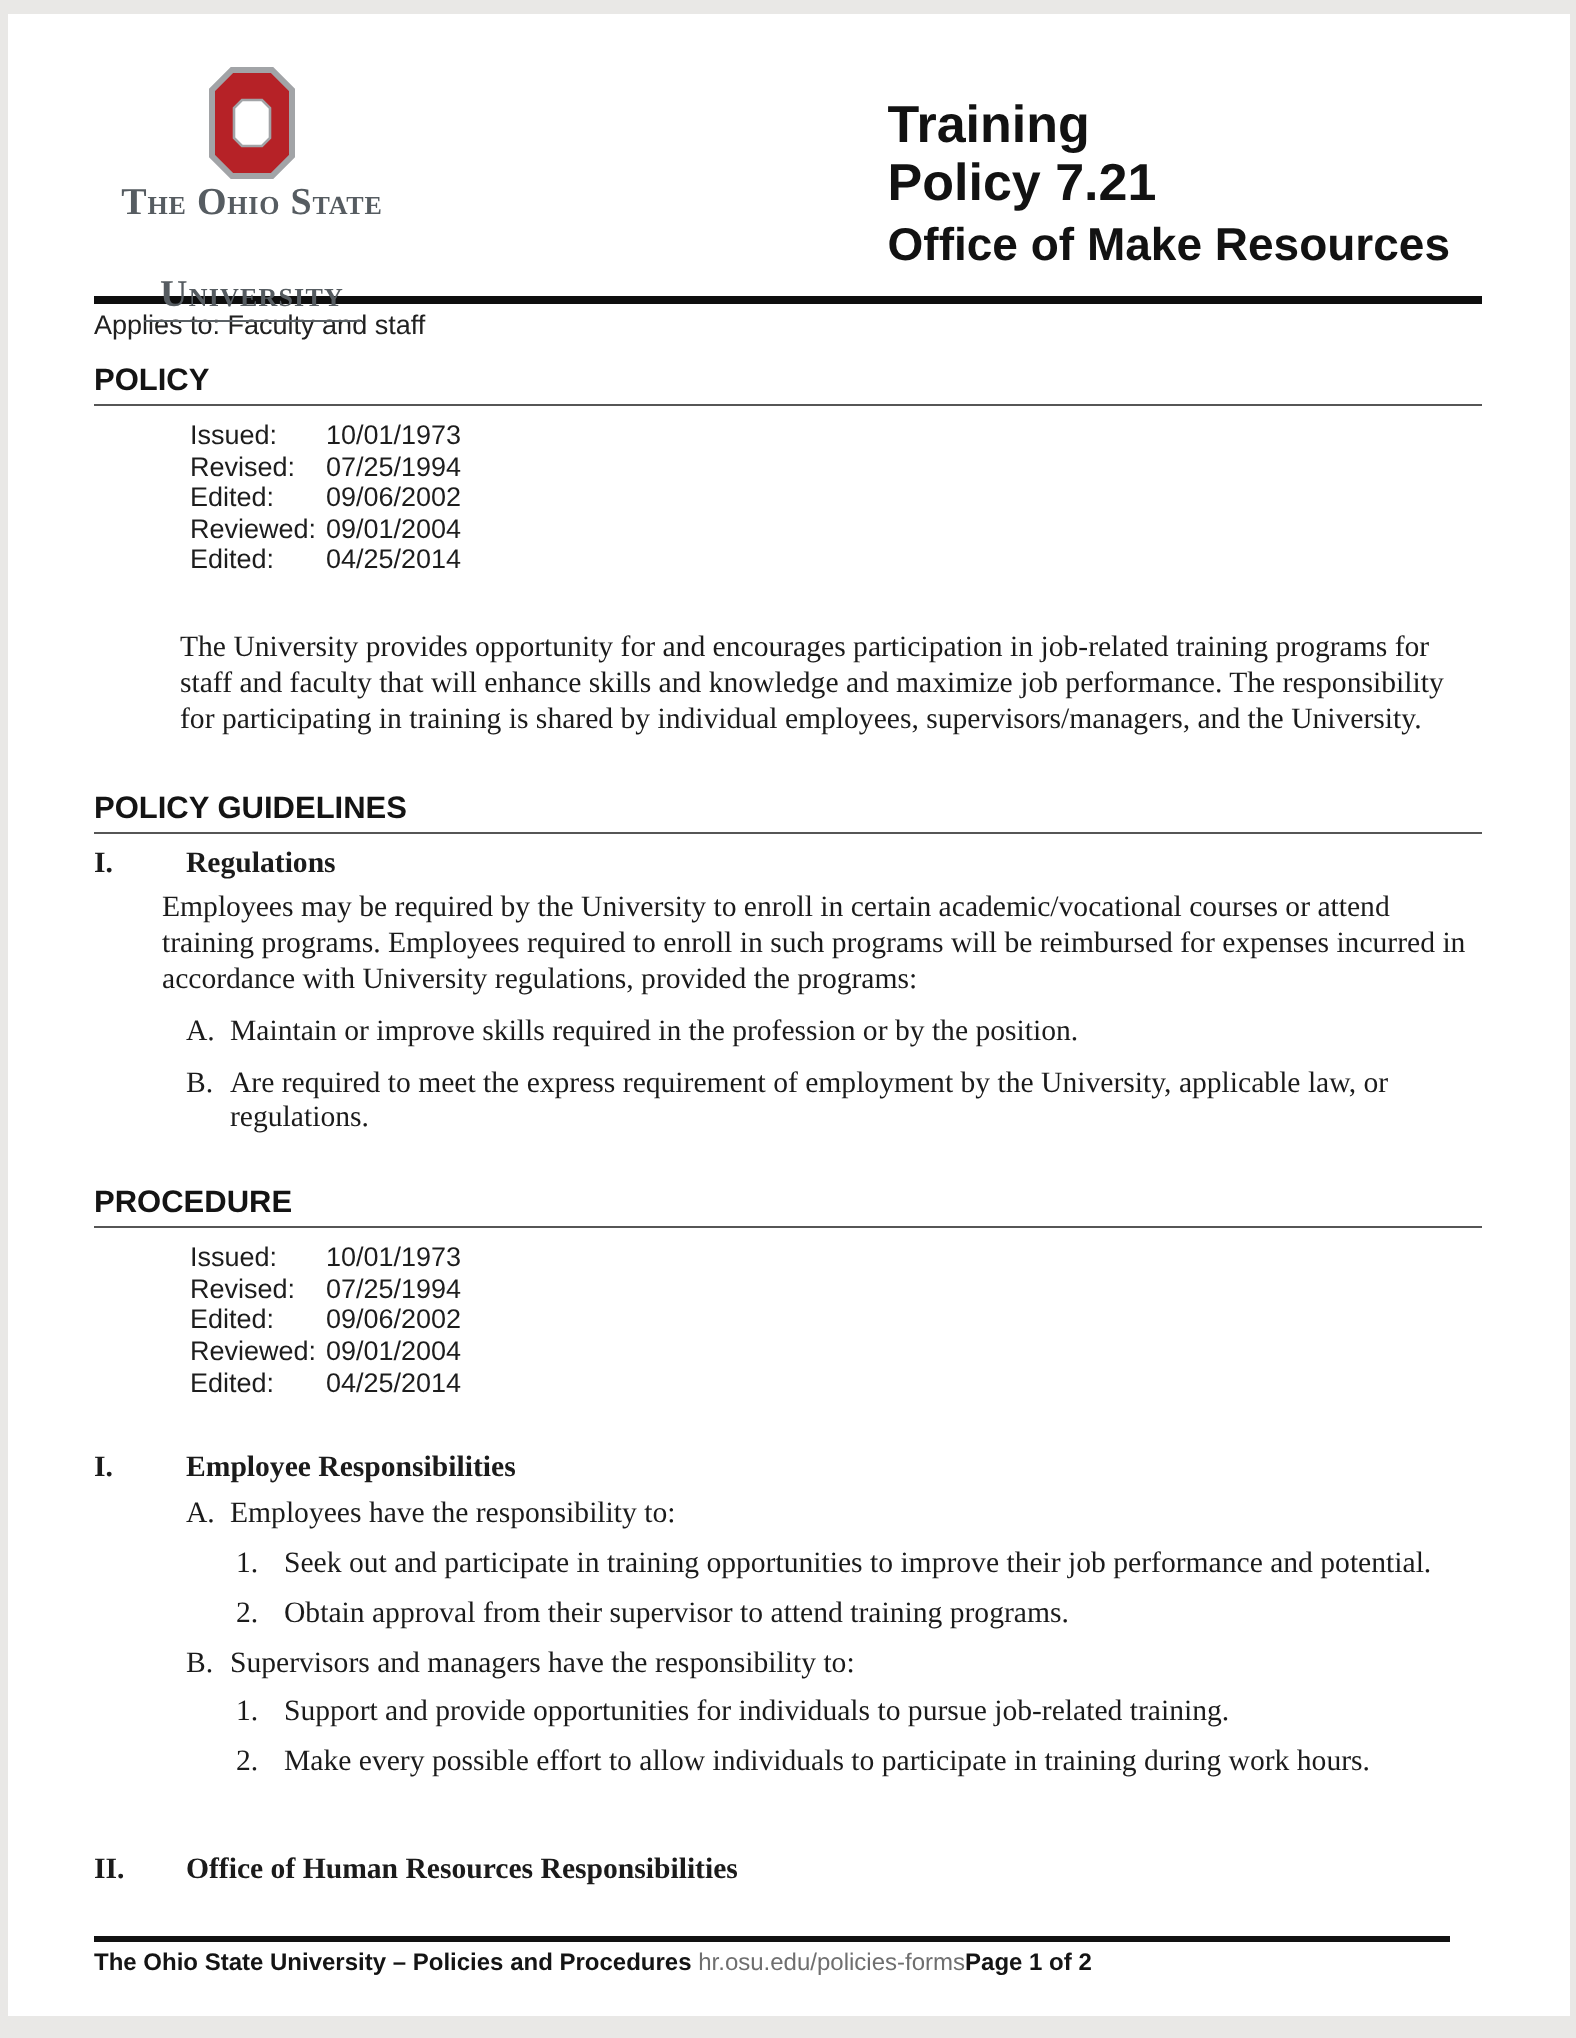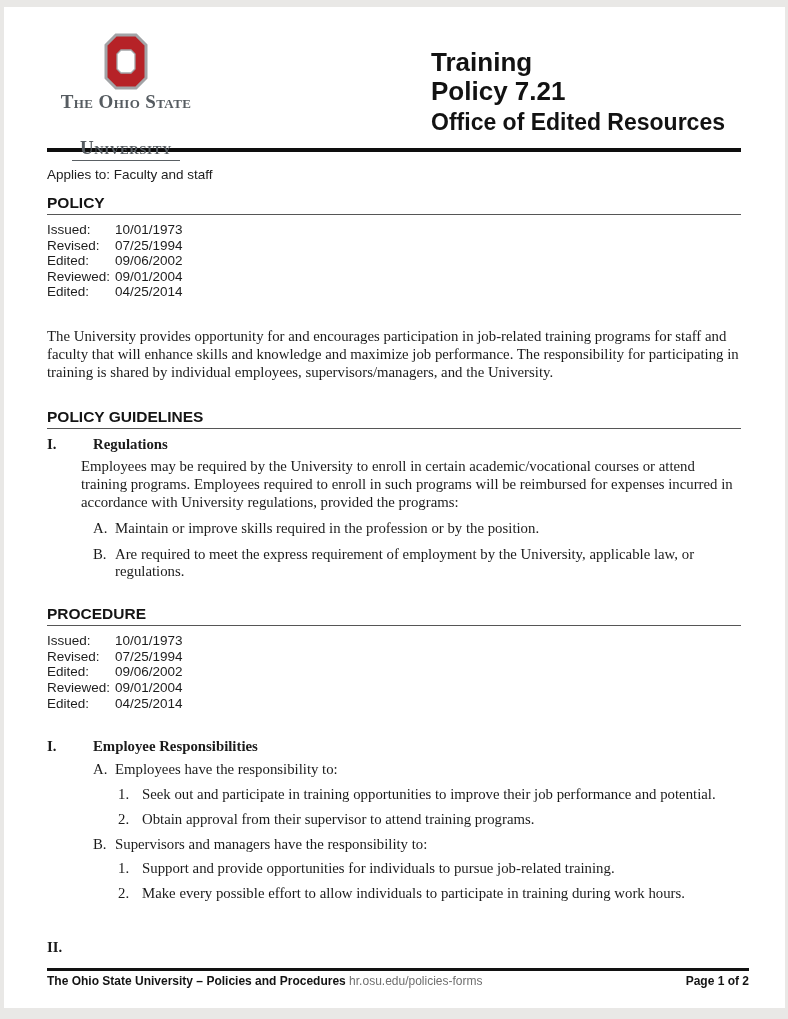--- a/index.html
+++ b/index.html
@@ -16,55 +16,55 @@
               color:#565c61; line-height:18px; }
   .wordmark-line1 { font-size:19px; letter-spacing:0.4px; margin-top:3px; }
   .wordmark-line2 { font-size:19px; letter-spacing:0.6px; display:inline-block;
                     padding:0 8px 3px 8px; border-bottom:1.5px solid #5a6064;margin-top:28px; }
   .title-block { position:absolute; right:16px; top:41px; text-align:left;
                  font-family:"Liberation Sans", sans-serif; font-weight:bold; color:#121212; }
   .title-main { font-size:26px; line-height:29px; }
   .title-sub  { font-size:23px; line-height:32px; }
   .header-rule { height:4px; background:#0e0e0e; }
   .applies-to { font-family:"Liberation Sans", sans-serif; font-size:13.5px; line-height:17px;
-                padding-top:14px; color:#212121; }
+                padding-top:2px; color:#212121; }
 
   
   .section-heading { font-family:"Liberation Sans", sans-serif; font-weight:bold; font-size:15.5px;
                      line-height:18px; color:#141414; border-bottom:1px solid #565656; padding-bottom:2px; }
   .sh-policy { margin-top:11px; }
   .sh-guidelines { margin-top:27px; }
   .sh-procedure { margin-top:24px; }
 
   
   .dates { font-family:"Liberation Sans", sans-serif; font-size:13.5px; line-height:15.6px;
            margin-top:7px; color:#1d1d1d; }
   .date-row { display:flex; }
-  .date-label { width:68px; }
+  .date-label { width:68px;margin-left:48px; }
 
   
-  .intro-para { margin-top:28px; font-size:14.8px; line-height:17.8px; }
+  .intro-para { margin-top:28px; font-size:14.8px; line-height:17.8px;margin-left:43px; }
   .roman-row { display:flex; font-weight:bold; font-size:14.8px; line-height:18px; }
   .roman-num { width:46px; flex:none; }
   .rr-regulations { margin-top:6px; }
   .rr-employee { margin-top:26px; }
   .rr-ohr { margin-top:35px; }
   .indent-para { margin-left:34px; margin-top:5px; font-size:14.8px; line-height:17.8px; }
   .alpha-row { display:flex; margin-left:46px; margin-top:8px; font-size:14.8px; line-height:17.8px; }
   .alpha-label { width:22px; flex:none; }
   .closing-para { margin-left:46px; margin-top:7px; font-size:14.8px; line-height:17.8px; }
   .resp-alpha { display:flex; margin-left:46px; margin-top:6px; font-size:14.8px; line-height:17.8px; }
   .resp-alpha + .num-row, .num-row + .num-row, .num-row + .resp-alpha { margin-top:7px; }
   .resp-alpha.group-b { margin-top:7px; }
   .num-row { display:flex; margin-left:71px; font-size:14.8px; line-height:17.8px; }
   .num-label { width:24px; flex:none; }
 
   
-  .footer { position:absolute; left:43px; right:36px; top:961px; border-top:3px solid #121212;
-            padding-top:3px; display:flex; justify-content:space-between;
+  .footer { position:absolute; left:43px; right:60px; top:961px; border-top:3px solid #121212;
+            padding-top:3px; display:flex; 
             font-family:"Liberation Sans", sans-serif; font-size:12px; line-height:14px; }
   .footer-left-bold { font-weight:bold; color:#141414; }
   .footer-url { font-weight:normal; color:#6f6f6f; }
   .footer-right { font-weight:bold; color:#141414; }
 </style>
 </head>
 <body>
 
 <div class="page">
 
@@ -73,21 +73,21 @@
       <svg class="block-o" width="44" height="57" viewBox="0 0 44 57">
         <path d="M12 2 L32 2 L42 12 L42 45 L32 55 L12 55 L2 45 L2 12 Z" fill="#b62227" stroke="#a2a4a7" stroke-width="3"></path>
         <path d="M17 17 L27 17 L31 21 L31 36 L27 40 L17 40 L13 36 L13 21 Z" fill="#ffffff" stroke="#a2a4a7" stroke-width="1.3"></path>
       </svg>
       <div class="wordmark wordmark-line1">The Ohio State</div>
       <div class="wordmark"><span class="wordmark-line2">University</span></div>
     </div>
     <div class="title-block">
       <div class="title-main">Training</div>
       <div class="title-main">Policy 7.21</div>
-      <div class="title-sub">Office of Edited Resources</div>
+      <div class="title-sub">Office of Make Resources</div>
     </div>
   </div>
   <div class="header-rule"></div>
   <div class="applies-to">Applies to: Faculty and staff</div>
 
   <div class="section-heading sh-policy">POLICY</div>
   <div class="dates">
     <div class="date-row">
       <span class="date-label">Issued:</span>
       <span>10/01/1973</span>
@@ -174,20 +174,21 @@
     <span class="num-label">1.</span>
     <span>Support and provide opportunities for individuals to pursue job-related training.</span>
   </div>
   <div class="num-row">
     <span class="num-label">2.</span>
     <span>Make every possible effort to allow individuals to participate in training during work hours.</span>
   </div>
 
   <div class="roman-row rr-ohr">
     <span class="roman-num">II.</span>
+    <span>Office of Human Resources Responsibilities</span>
   </div>
 
   <div class="footer">
     <div>
       <span class="footer-left-bold">The Ohio State University – Policies and Procedures</span>
       <span class="footer-url">hr.osu.edu/policies-forms</span>
     </div>
     <div class="footer-right">Page 1 of 2</div>
   </div>
 

